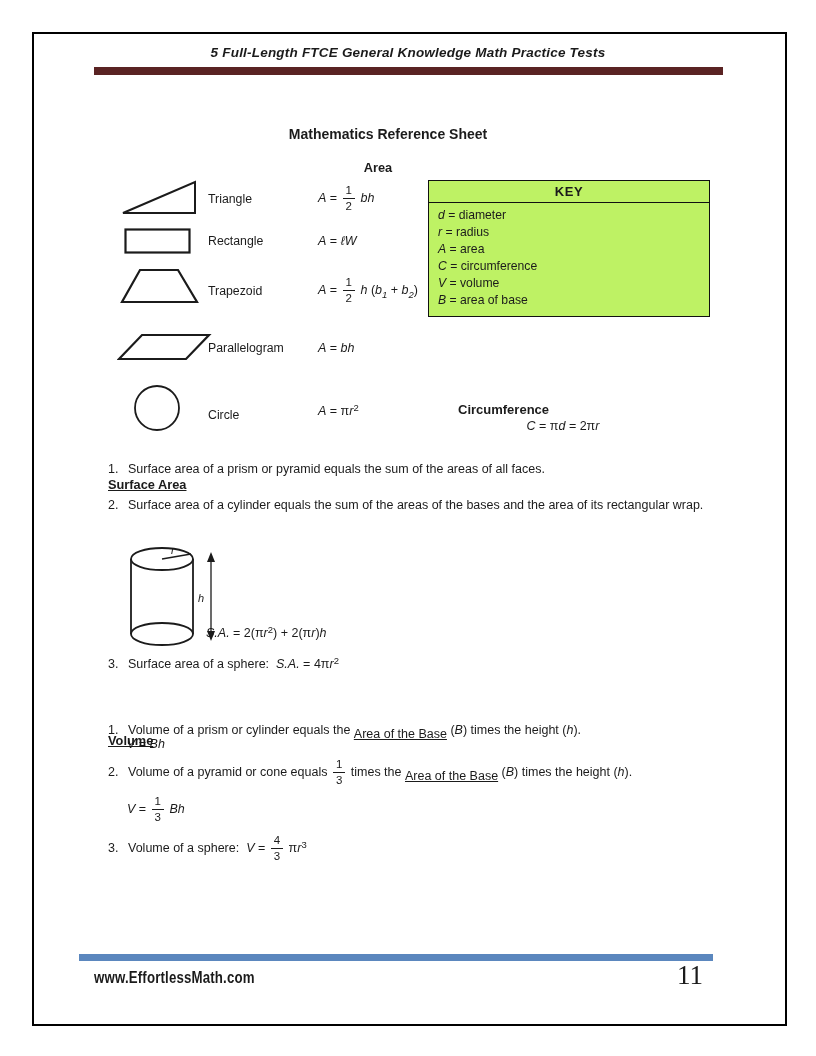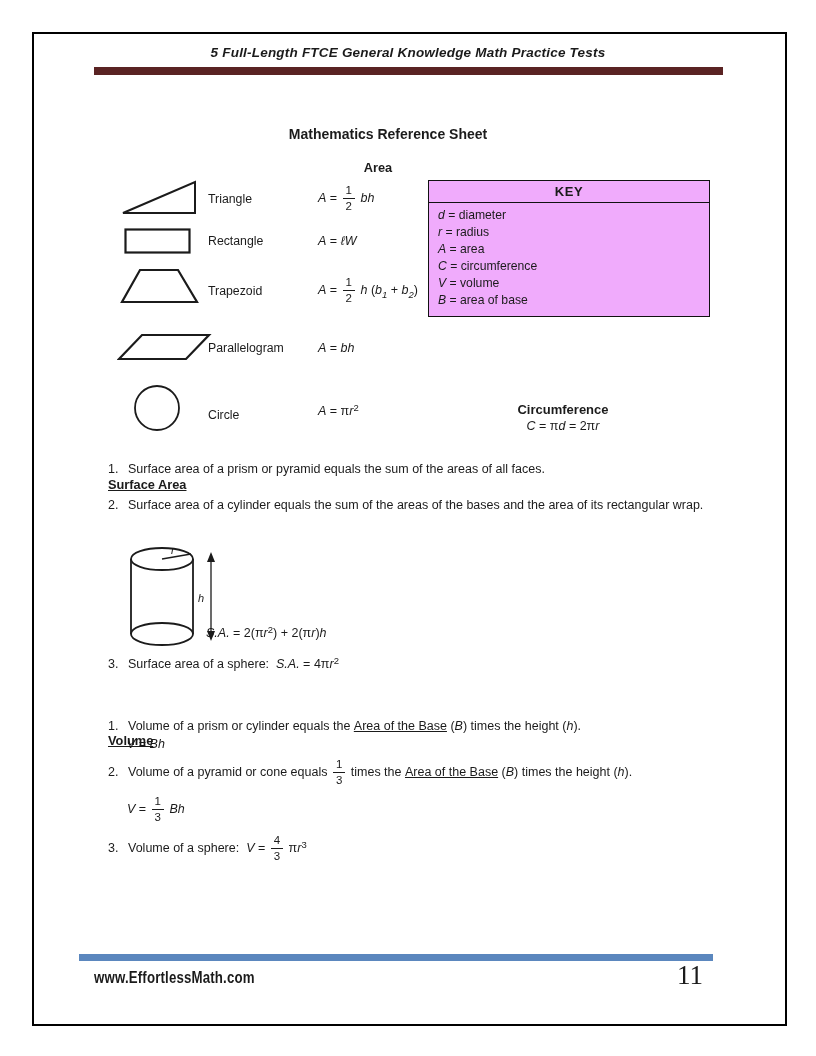--- a/index.html
+++ b/index.html
@@ -19,41 +19,41 @@
             font-family:"Liberation Serif", serif;font-size:27px;}
 
   
   .sheet-title{left:240px;top:126px;width:296px;text-align:center;font-size:14px;font-weight:bold;}
   .area-header{left:318px;top:160px;width:120px;text-align:center;font-size:12.8px;font-weight:bold;}
 
   
   .shape-label{font-size:12.3px;}
   .formula{display:flex;align-items:center;white-space:pre;font-size:12.5px;}
   .tk-i{font-style:italic;}
-  .tk-u{text-decoration:underline;}
+  .tk-u{text-decoration:underline;margin-top:8px;}
   .tk-sub{font-size:9.5px;font-style:italic;position:relative;top:4px;}
   .tk-sup{font-size:9.5px;position:relative;top:-4px;}
   .frac{display:inline-flex;flex-direction:column;align-items:center;line-height:1.05;
         font-size:11.5px;font-style:normal;margin:0 2px;}
   .frac .fn{border-bottom:1.3px solid #1b1b1b;padding:0 3px 1px;}
   .frac .fd{padding-top:1px;}
 
   
-  .key-box{left:428px;top:180px;width:280px;border:1.6px solid #111;background:#f0abfc;}
+  .key-box{left:428px;top:180px;width:280px;border:1.6px solid #111;background:#bef264;}
   .key-title{height:21px;line-height:21px;text-align:center;font-size:13px;font-weight:600;
              letter-spacing:.6px;border-bottom:1.6px solid #111;}
   .key-body{display:flex;padding:4px 0 7px 9px;font-size:12.2px;line-height:17px;}
   .key-col-left{width:139px;}
   .key-col-right{flex:1;}
   .key-item{white-space:pre;}
   .key-use{border-top:1.6px solid #111;height:42px;display:flex;align-items:center;
            justify-content:center;white-space:pre;font-size:12.5px;}
 
   
-  .circ-block{left:458px;top:402px;width:210px;text-align:center;}
+  .circ-block{left:458px;top:402px;width:210px;}
   .circ-title{font-size:13px;font-weight:bold;}
   .circ-formula{justify-content:center;margin-top:2px;font-size:12.5px;}
 
   
   .sec-heading{font-size:12.8px;font-weight:bold;text-decoration:underline;margin-top:31px;}
   .item{display:flex;align-items:center;white-space:pre;font-size:12.5px;}
   .item-wrap{display:flex;align-items:flex-start;font-size:12.5px;line-height:17px;}
   .num{width:20px;flex:0 0 20px;}
   .wrap-text{width:578px;}
   .sub-formula{font-size:12.5px;}

